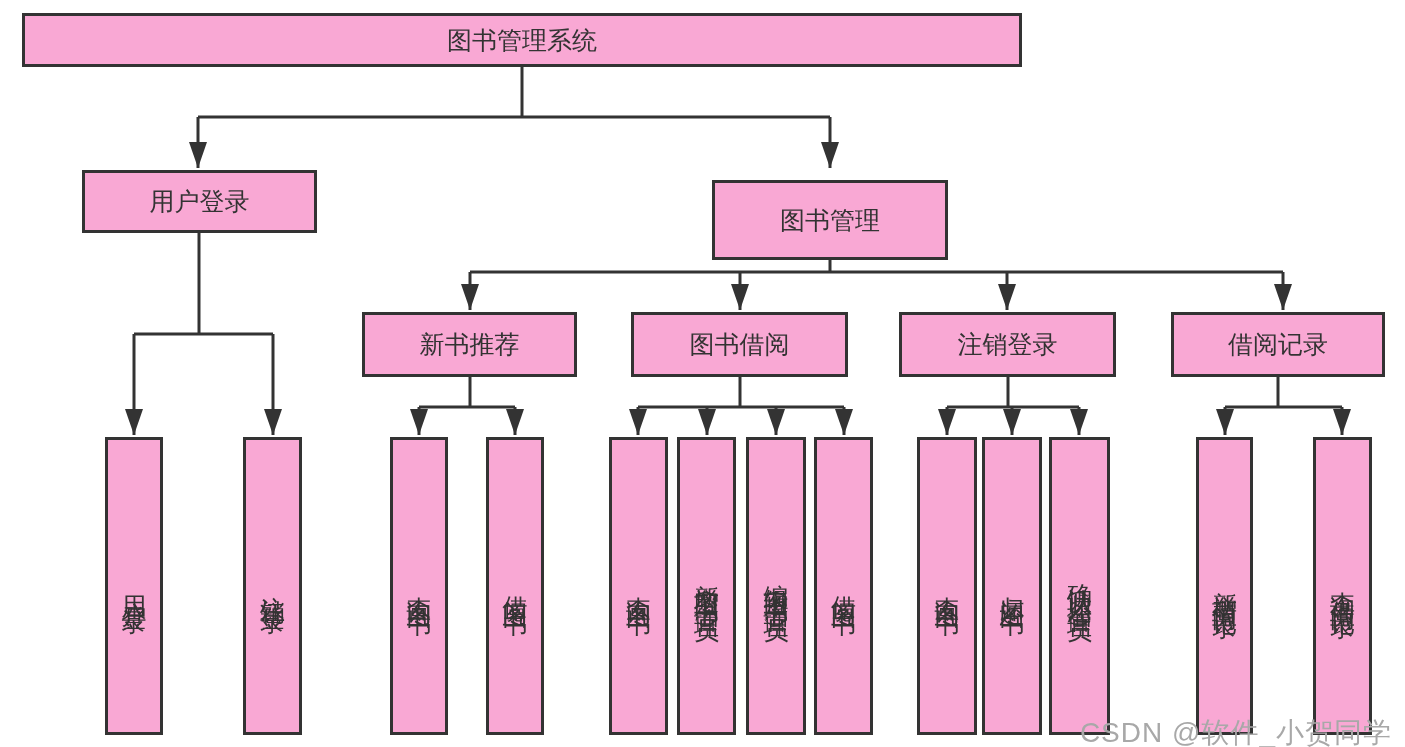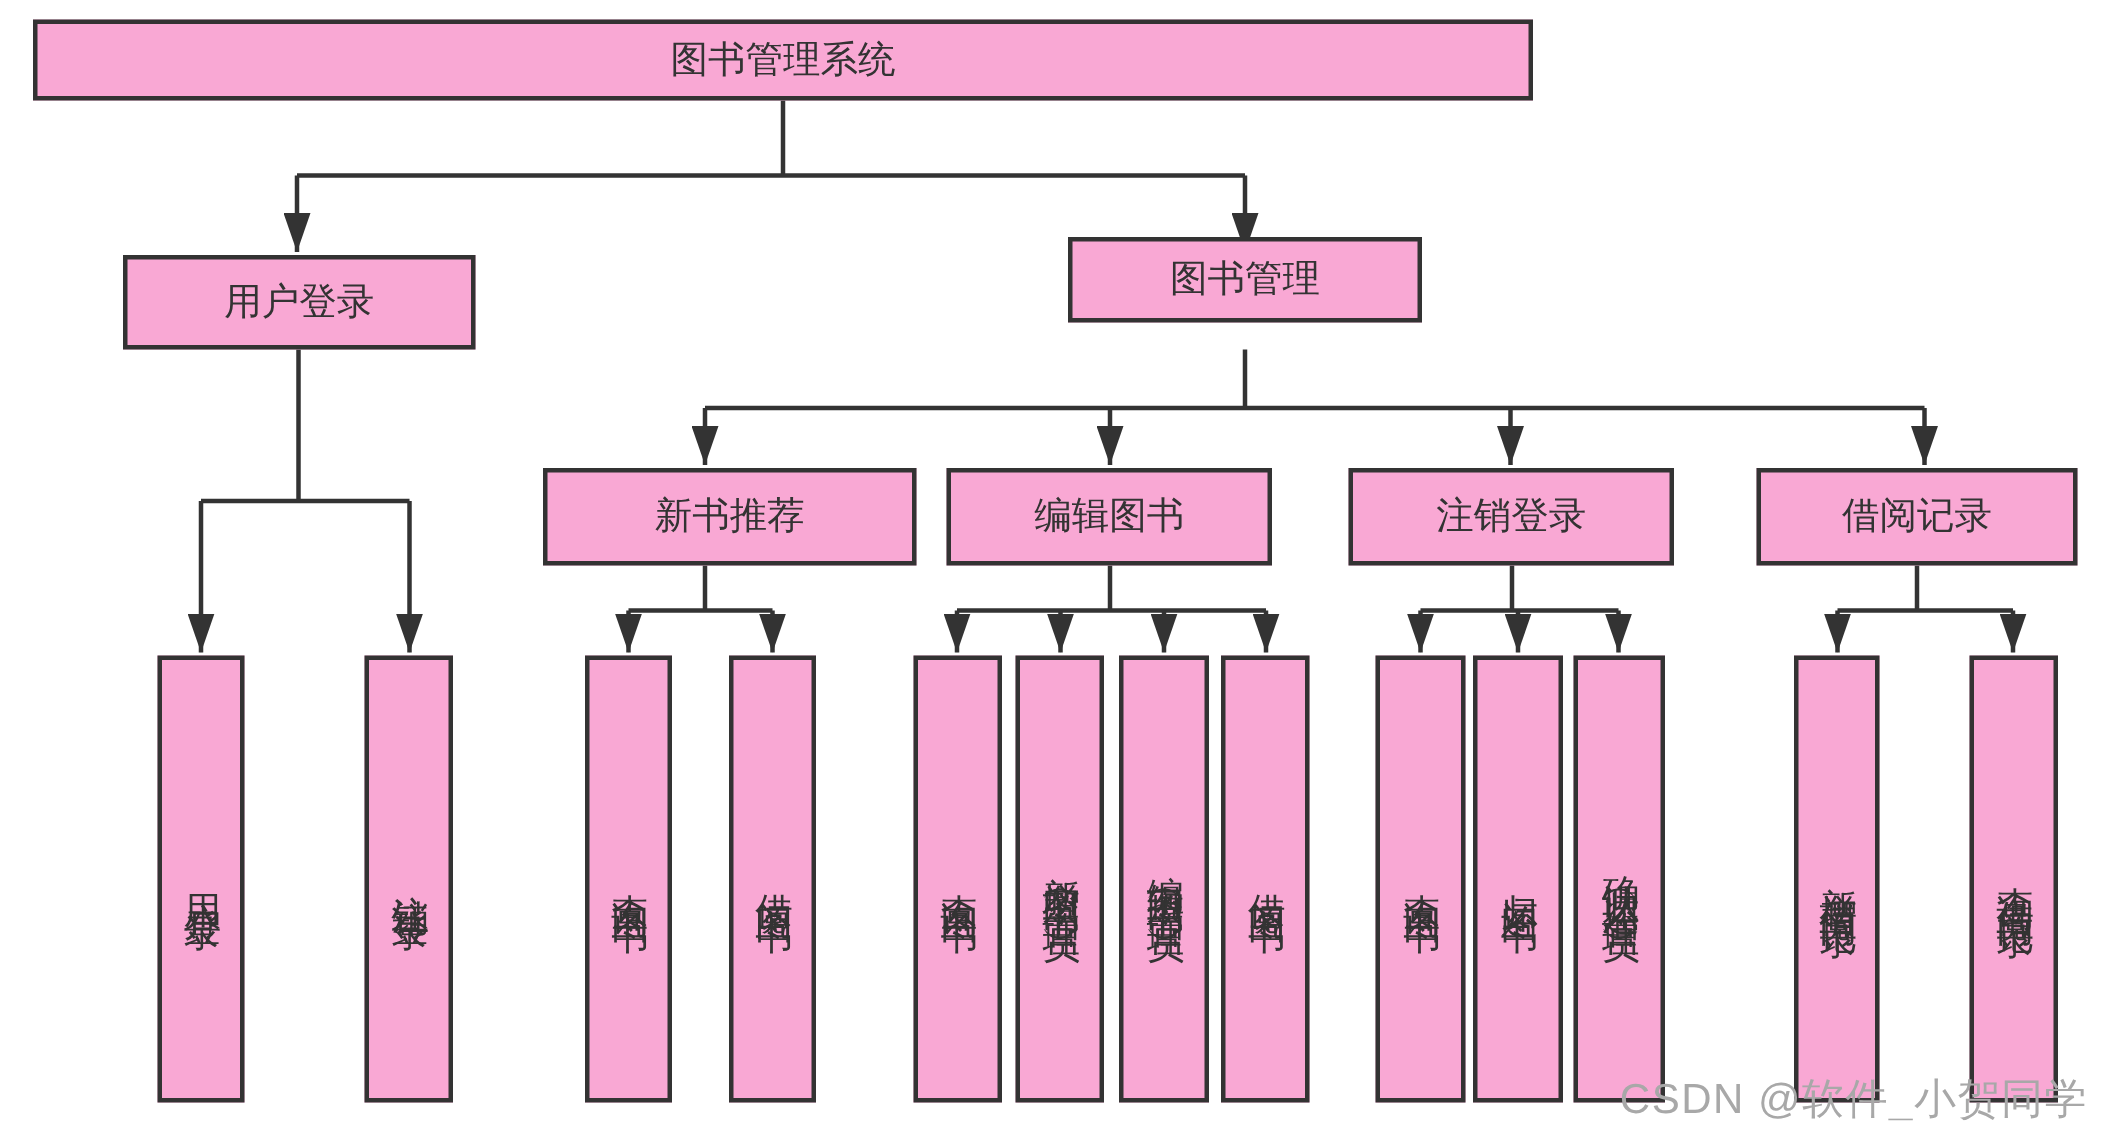--- a/index.html
+++ b/index.html
@@ -37,22 +37,22 @@
     right: 13px;
     top: 714px;
     font-size: 28px;
     letter-spacing: 1px;
     color: #a8a8a8;
     white-space: nowrap;
   }
   
   .n-root  { left: 22px;   top: 13px;  width: 1000px; height: 54px; }
   .n-l2a   { left: 82px;   top: 170px; width: 235px;  height: 63px; }
-  .n-l2b   { left: 712px;  top: 158px; width: 236px;  height: 57px; }
-  .n-l3a   { left: 362px;  top: 312px; width: 249px;  height: 65px; }
+  .n-l2b   { left: 712px;  top: 180px; width: 236px;  height: 80px; }
+  .n-l3a   { left: 362px;  top: 312px; width: 215px;  height: 65px; }
   .n-l3b   { left: 631px;  top: 312px; width: 217px;  height: 65px; }
   .n-l3c   { left: 899px;  top: 312px; width: 217px;  height: 65px; }
   .n-l3d   { left: 1171px; top: 312px; width: 214px;  height: 65px; }
   .leaf    { top: 437px; height: 298px; }
   .g1l1 { left: 105px;  width: 58px; }
   .g1l2 { left: 243px;  width: 59px; }
   .g2l1 { left: 390px;  width: 58px; }
   .g2l2 { left: 486px;  width: 58px; }
   .g3l1 { left: 609px;  width: 59px; }
   .g3l2 { left: 677px;  width: 59px; }
@@ -127,21 +127,21 @@
     <span>用户登录</span>
   </div>
   <div class="box n-l2b">
     <span>图书管理</span>
   </div>
 
   <div class="box n-l3a">
     <span>新书推荐</span>
   </div>
   <div class="box n-l3b">
-    <span>编辑图书</span>
+    <span>图书借阅</span>
   </div>
   <div class="box n-l3c">
     <span>注销登录</span>
   </div>
   <div class="box n-l3d">
     <span>借阅记录</span>
   </div>
 
   <div class="box vbox leaf g1l1">
     <span>用户登录</span>

